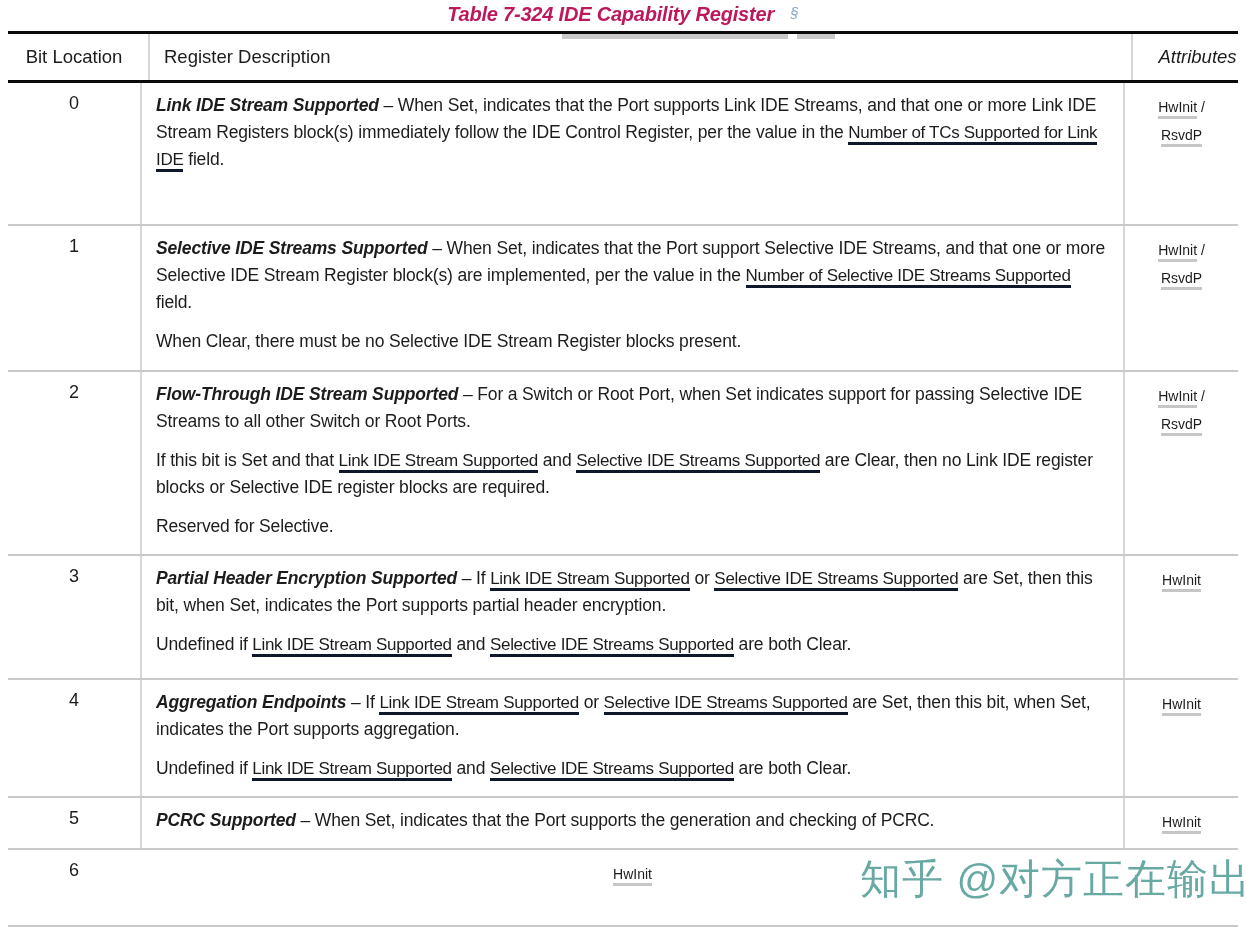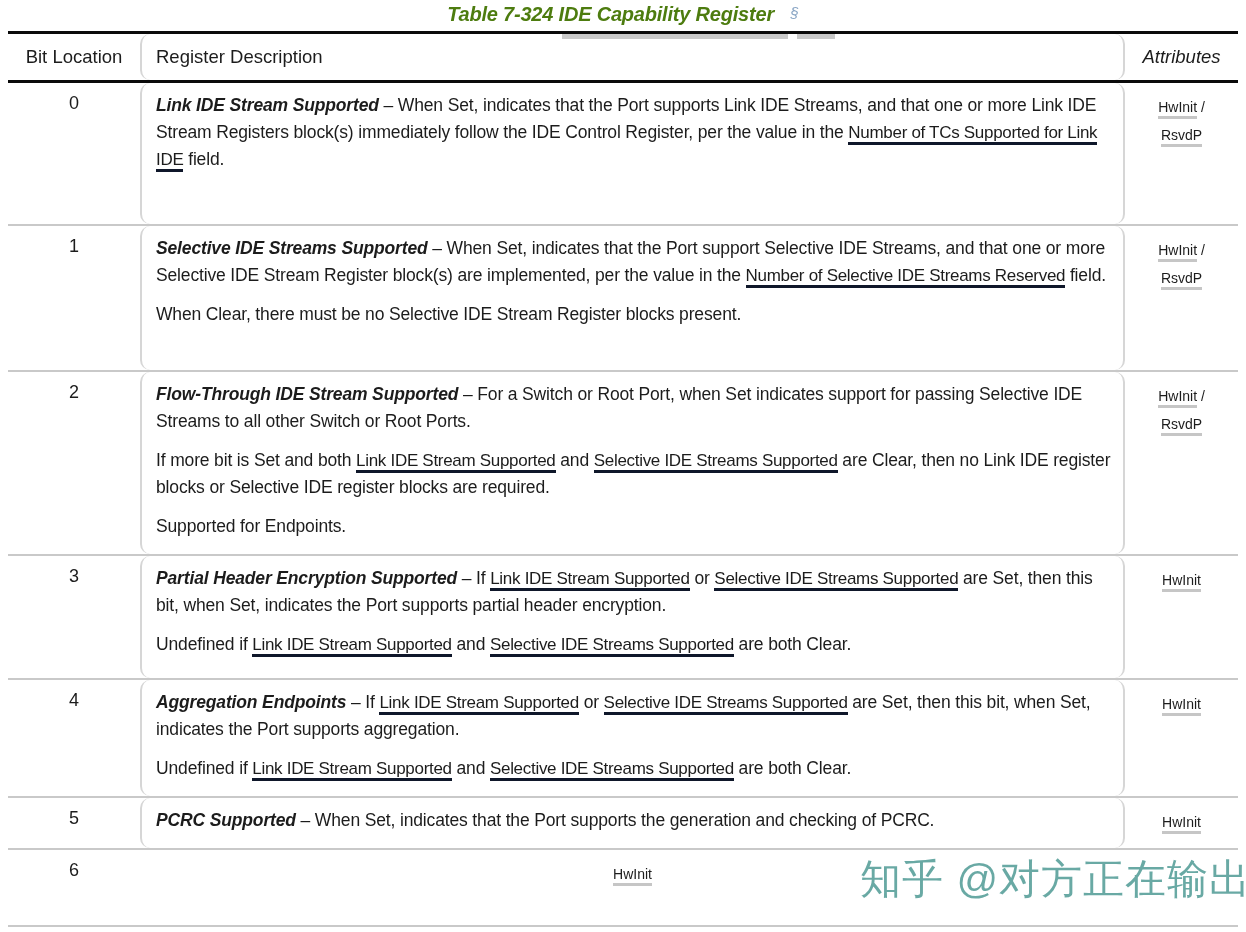--- a/index.html
+++ b/index.html
@@ -8,53 +8,53 @@
     width: 1246px; height: 932px; position: relative; overflow: hidden;
     font-family: "Liberation Sans", sans-serif;
     color: #1c1c1c;
     -webkit-font-smoothing: antialiased;
   }
   .title-wrap {
     height: 31px; text-align: center; padding-top: 3px;
     white-space: nowrap;
   }
   .title {
-    font-style: italic; font-weight: 700; font-size: 20px; color: #4d7c0f;
+    font-style: italic; font-weight: 700; font-size: 20px; color: #be185d;
     letter-spacing: -0.2px;
   }
   .section-sign {
     font-style: italic; font-size: 15px; color: #8aa6c5;
     margin-left: 12px; vertical-align: 3px;
   }
   .underline-bar { position: absolute; height: 5px; background: #c9c9c9; z-index: 5; }
   .bar1 { left: 562px; top: 34px; width: 226px; }
   .bar2 { left: 797px; top: 34px; width: 38px; }
 
   .spec-table { margin-left: 8px; width: 1230px; }
   .header-row, .body-row {
     display: grid;
     grid-template-columns: 132px 985px 113px;
   }
   .header-row {
     border-top: 3px solid #0a0a0a;
     border-bottom: 3px solid #0a0a0a;
     height: 52px;
+    gap: 8px;
   }
   .header-cell {
     display: flex; align-items: center;
     font-size: 18.5px; color: #1c1c1c;
   }
   .bit-col.header-cell { justify-content: center; }
   .desc-col.header-cell { padding-left: 14px; }
   .attr-col.header-cell { justify-content: center; font-style: italic; }
 
   .desc-col {
     border-left: 2px solid #d6d6d6;
     border-right: 2px solid #d6d6d6;
-    border-radius: 10px;
   }
   .body-row { border-bottom: 2px solid #c9c9c9; }
 
   .bit-col { text-align: center; }
   .body-row .bit-col { padding-top: 10px; font-size: 18px; }
   .body-row .desc-col {
     padding: 9px 12px 2px 14px;
     font-size: 17.5px; line-height: 27px; letter-spacing: -0.15px;
   }
   .body-row .desc-col p { margin: 0 0 12px 0; }
@@ -102,34 +102,34 @@
             <p><span class="seg-b">Link IDE Stream Supported</span><span class="seg-n"> – When Set, indicates that the Port supports Link IDE Streams, and that one or more Link IDE Stream Registers block(s) immediately follow the IDE Control Register, per the value in the </span><span class="seg-x">Number of TCs Supported for Link IDE</span><span class="seg-n"> field.</span></p>
           </div>
           <div class="attr-col">
             <div class="attr-line"><span class="attr-link">HwInit</span><span class="attr-plain"> /</span></div>
             <div class="attr-line"><span class="attr-link">RsvdP</span></div>
           </div>
         </div>
         <div class="body-row" style="min-height: 146px;">
           <div class="bit-col">1</div>
           <div class="desc-col">
-            <p><span class="seg-b">Selective IDE Streams Supported</span><span class="seg-n"> – When Set, indicates that the Port support Selective IDE Streams, and that one or more Selective IDE Stream Register block(s) are implemented, per the value in the </span><span class="seg-x">Number of Selective IDE Streams Reserved</span><span class="seg-n"> field.</span></p>
+            <p><span class="seg-b">Selective IDE Streams Supported</span><span class="seg-n"> – When Set, indicates that the Port support Selective IDE Streams, and that one or more Selective IDE Stream Register block(s) are implemented, per the value in the </span><span class="seg-x">Number of Selective IDE Streams Supported</span><span class="seg-n"> field.</span></p>
             <p><span class="seg-n">When Clear, there must be no Selective IDE Stream Register blocks present.</span></p>
           </div>
           <div class="attr-col">
             <div class="attr-line"><span class="attr-link">HwInit</span><span class="attr-plain"> /</span></div>
             <div class="attr-line"><span class="attr-link">RsvdP</span></div>
           </div>
         </div>
         <div class="body-row" style="min-height: 180px;">
           <div class="bit-col">2</div>
           <div class="desc-col">
             <p><span class="seg-b">Flow-Through IDE Stream Supported</span><span class="seg-n"> – For a Switch or Root Port, when Set indicates support for passing Selective IDE Streams to all other Switch or Root Ports.</span></p>
-            <p><span class="seg-n">If more bit is Set and both </span><span class="seg-x">Link IDE Stream Supported</span><span class="seg-n"> and </span><span class="seg-x">Selective IDE Streams Supported</span><span class="seg-n"> are Clear, then no Link IDE register blocks or Selective IDE register blocks are required.</span></p>
-            <p><span class="seg-n">Supported for Endpoints.</span></p>
+            <p><span class="seg-n">If this bit is Set and that </span><span class="seg-x">Link IDE Stream Supported</span><span class="seg-n"> and </span><span class="seg-x">Selective IDE Streams Supported</span><span class="seg-n"> are Clear, then no Link IDE register blocks or Selective IDE register blocks are required.</span></p>
+            <p><span class="seg-n">Reserved for Selective.</span></p>
           </div>
           <div class="attr-col">
             <div class="attr-line"><span class="attr-link">HwInit</span><span class="attr-plain"> /</span></div>
             <div class="attr-line"><span class="attr-link">RsvdP</span></div>
           </div>
         </div>
         <div class="body-row" style="min-height: 124px;">
           <div class="bit-col">3</div>
           <div class="desc-col">
             <p><span class="seg-b">Partial Header Encryption Supported</span><span class="seg-n"> – If </span><span class="seg-x">Link IDE Stream Supported</span><span class="seg-n"> or </span><span class="seg-x">Selective IDE Streams Supported</span><span class="seg-n"> are Set, then this bit, when Set, indicates the Port supports partial header encryption.</span></p>

